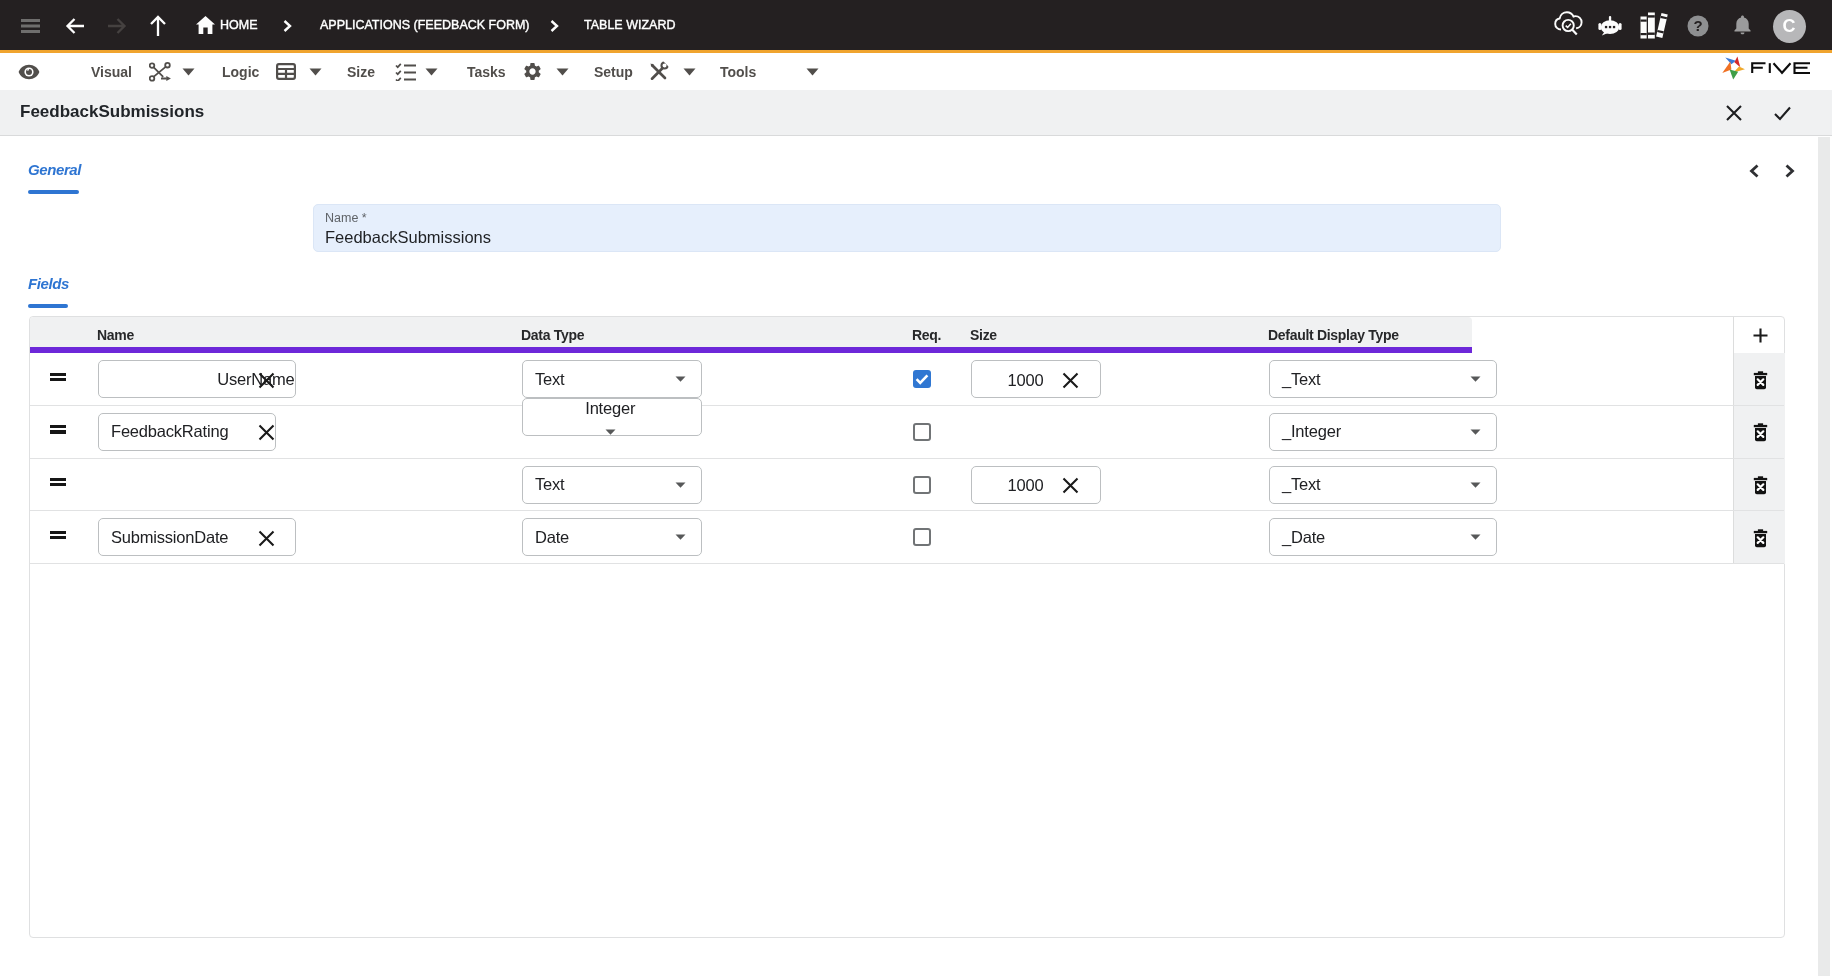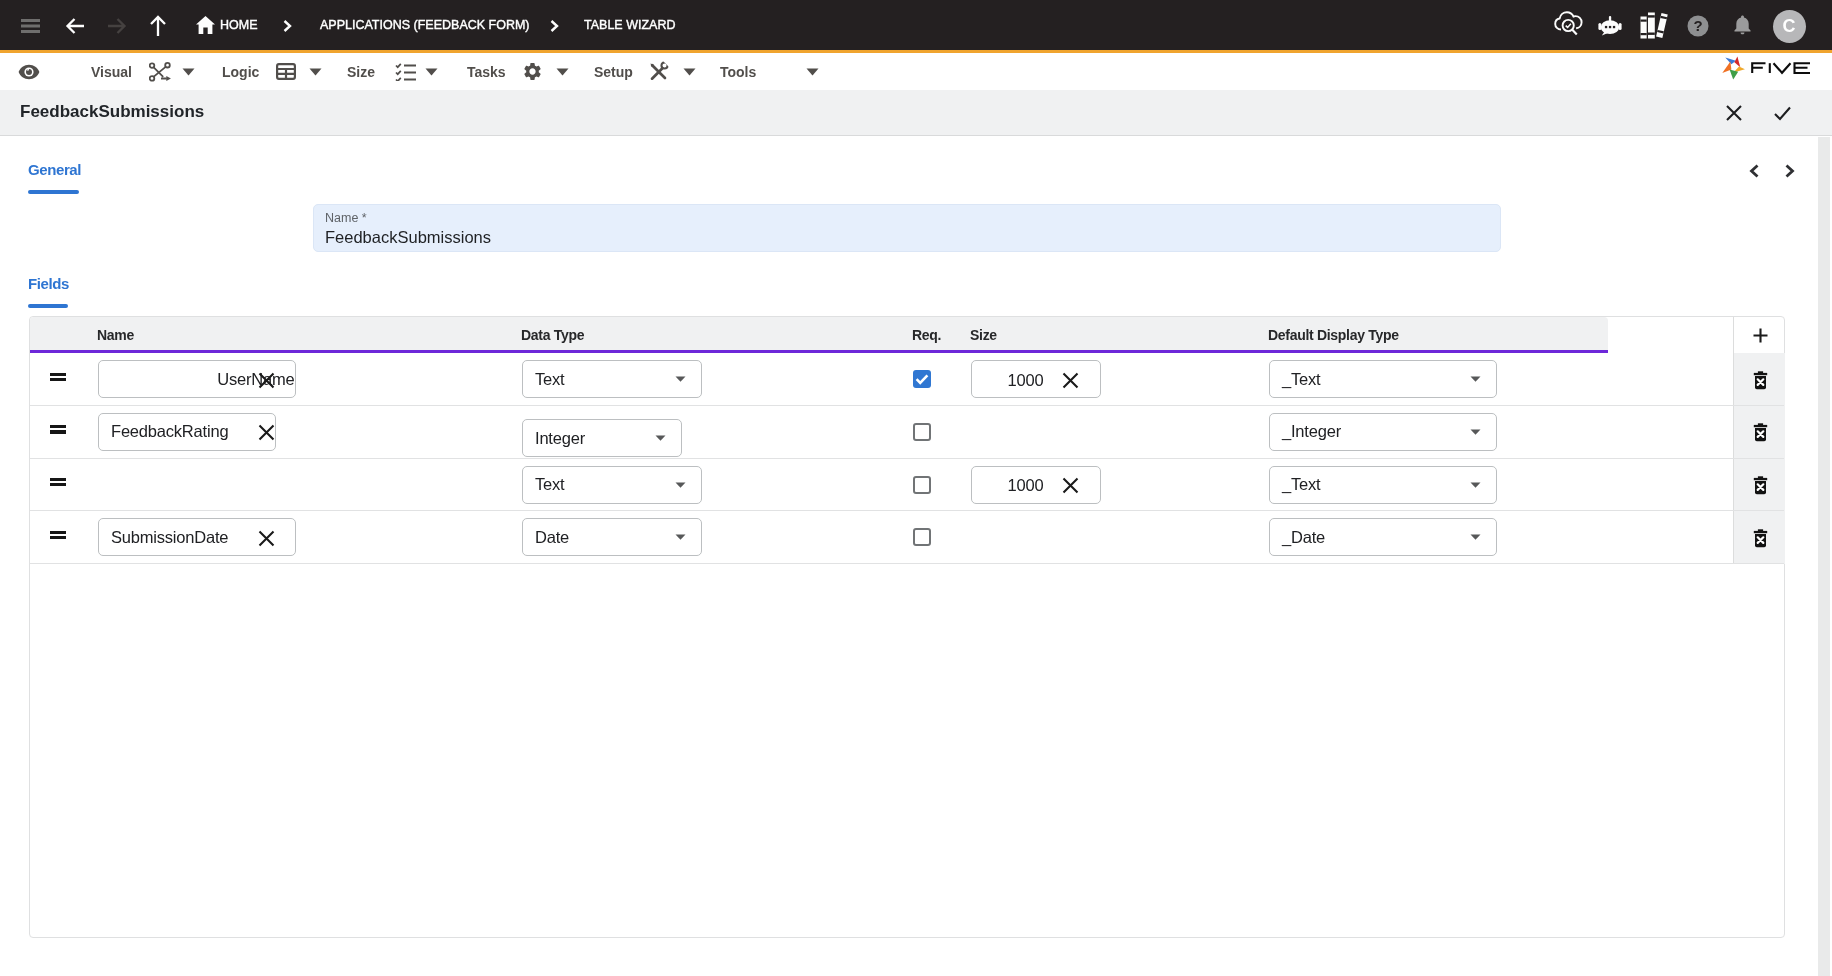--- a/index.html
+++ b/index.html
@@ -11,25 +11,25 @@
   #topbar { position:absolute; left:0; top:0; width:1832px; height:50px; background:#242021; }
   #yellow { position:absolute; left:0; top:50px; width:1832px; height:3px; background:#f0a42f; }
   #toolbar { position:absolute; left:0; top:53px; width:1832px; height:37px; background:#ffffff; }
   #titlebar { position:absolute; left:0; top:90px; width:1832px; height:46px; background:#f0f1f2; border-bottom:1px solid #d9dadb; }
   #titlebar .t { position:absolute; left:20px; top:12px; font-size:17px; font-weight:bold; color:#212529; }
   #content { position:absolute; left:0; top:137px; width:1832px; height:839px; background:#fff; }
   .crumb { position:absolute; top:0; height:50px; line-height:50px; color:#fff; font-size:12.5px; font-weight:400; letter-spacing:0; -webkit-text-stroke:0.4px #fff; white-space:nowrap; }
   .tbitem { position:absolute; top:0; height:37px; display:flex; align-items:center; color:#514e4b; font-size:14px; font-weight:bold;gap:44px; }
   .tbitem svg { margin-right:7px; }
   .tbitem .car { margin-left:6px; }
-  .tab { position:absolute; color:#2e75d2; font-size:15px; font-weight:bold; letter-spacing:-0.4px; }
+  .tab { position:absolute; color:#2e75d2; font-size:15px; font-weight:bold; letter-spacing:-0.4px;font-style:italic; }
   .tabline { position:absolute; height:4px; border-radius:2px; background:#2e75d2; }
   
   #tbl { position:absolute; left:29px; top:179px; width:1756px; height:622px; border:1px solid #dfe0e1; border-radius:4px; background:#fff; }
-  #thead { position:absolute; left:0; top:0; width:1578px; height:36px; background:#f0f1f2; border-bottom:3px solid #6d28d9; border-radius:4px 4px 0 0; }
+  #thead { position:absolute; left:0; top:0; width:1442px; height:36px; background:#f0f1f2; border-bottom:6px solid #6d28d9; border-radius:4px 4px 0 0; }
   .hlab { position:absolute; top:0; height:36px; line-height:36px; font-size:14px; font-weight:bold; letter-spacing:-0.3px; color:#27282a; }
   .row { position:absolute; left:0; width:1754px; height:53px; border-bottom:1px solid #e1e2e3; }
   .delcol { position:absolute; top:0; width:52px; background:#f0f1f2; border-left:1px solid #dcdddd; }
   .ibox { position:absolute; height:38px; border:1px solid #bcbfc1; border-radius:5px; background:#fff; display:flex; align-items:center; }
   .ibox .txt { font-size:16.5px; letter-spacing:-0.2px; color:#202124; }
   .sel { justify-content:space-between; }
   .cb { position:absolute; width:18px; height:18px; border-radius:3px; }
   .cb.off { border:2px solid #717476; background:#fff; }
   .cb.on { background:#3077d2; }
 </style>
@@ -281,21 +281,21 @@
         </svg></span>
 
     <div class="abs" style="left:19.6px; top:108.3px; width:16px; height:3.2px; background:#161616;"></div>
     <div class="abs" style="left:19.6px; top:113.4px; width:16px; height:3.2px; background:#161616;"></div>
     <div class="ibox" style="left:67.5px; top:95.89999999999999px; width:178px; padding-left:12.5px;">
         <span class="txt">FeedbackRating</span>
         <span class="abs" style="left:159px; top:10.5px;"><svg width="17" height="17" viewBox="0 0 17 17">
             <path d="M1.5 1.5 L15.5 15.5 M15.5 1.5 L1.5 15.5" stroke="#1a1a1a" stroke-width="2.1" fill="none"></path>
           </svg></span>
       </div>
-    <div class="ibox sel" style="left:492px; top:102px; width:160px; padding:0 15.5px 0 12px;">
+    <div class="ibox sel" style="left:492px; top:81px; width:180px; padding:0 15.5px 0 12px;flex-direction:column;">
         <span class="txt">Integer</span>
         <svg width="11" height="6" viewBox="0 0 11 6">
           <path d="M0.5 0.5 L5.5 5.7 L10.5 0.5 Z" fill="#575859"></path>
         </svg>
       </div>
     <div class="cb off" style="left:883px; top:105.9px;"></div>
     <div class="ibox sel" style="left:1239px; top:95.89999999999999px; width:228px; padding:0 15.5px 0 12px;">
         <span class="txt">_Integer</span>
         <svg width="11" height="6" viewBox="0 0 11 6">
           <path d="M0.5 0.5 L5.5 5.7 L10.5 0.5 Z" fill="#575859"></path>

